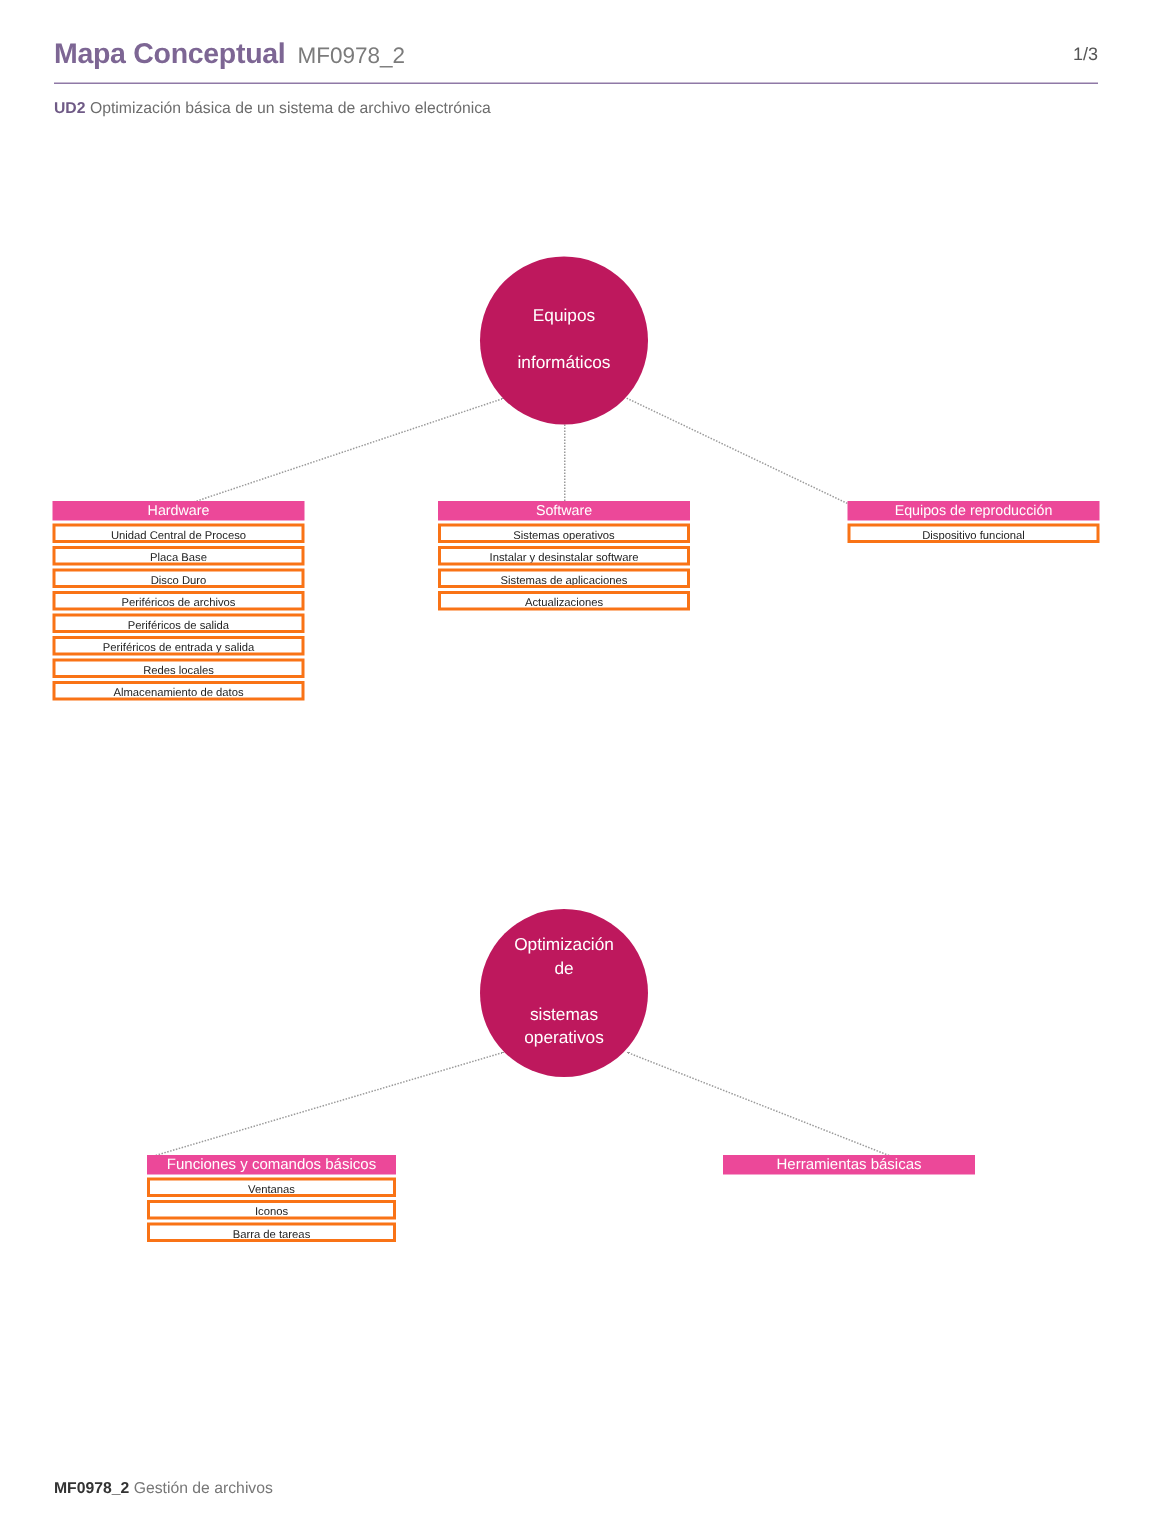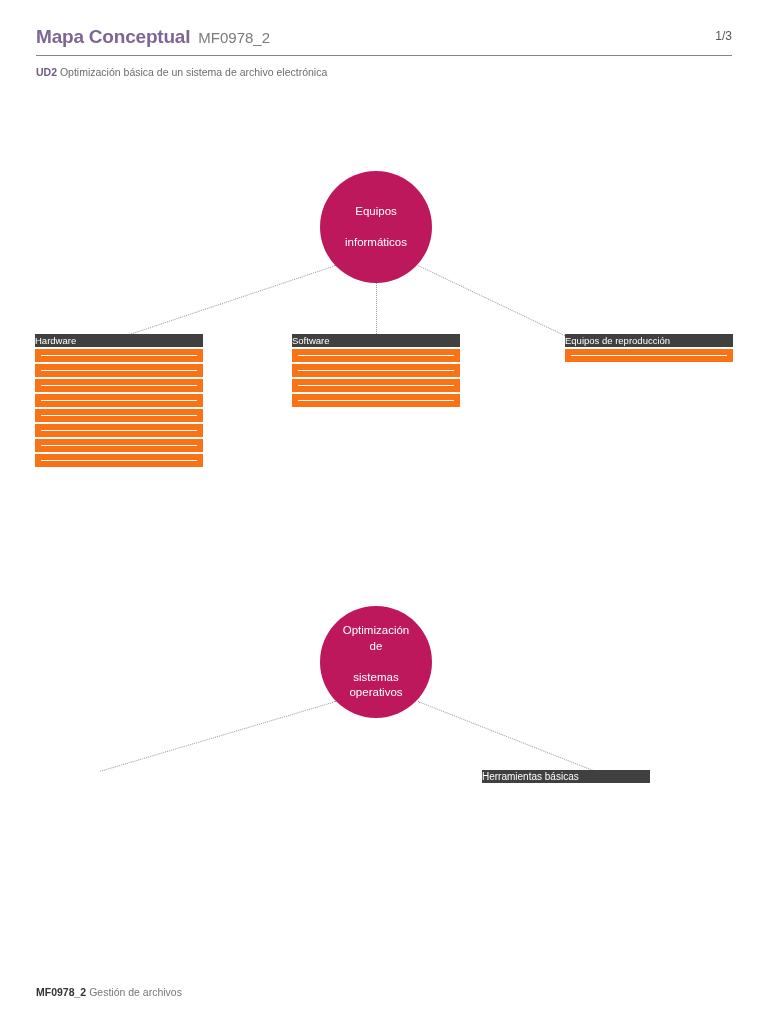--- a/index.html
+++ b/index.html
@@ -55,33 +55,33 @@
 
   
   .conn{position:absolute;transform-origin:0 0;height:0;
         border-top:1px dotted #9a9a9a;}
   .conn-v{position:absolute;width:0;
         border-left:1px dotted #9a9a9a;}
 
   
   .branch{position:absolute;}
   .branch-head{
-    background:#404040;
+    background:#ec4899;
     color:#ffffff;
     font-size:9.5px;
-    text-align:left;
+    text-align:center;
     height:13px;
     line-height:13px;
     box-sizing:border-box;
     white-space:nowrap;
     overflow:hidden;
   }
   .branch-item{
     background:#ffffff;
-    border:6px solid #f97316;
+    border:2px solid #f97316;
     color:#222;
     font-size:7.5px;
     text-align:center;
     height:13px;
     line-height:12px;
     box-sizing:border-box;
     margin-top:2px;
     white-space:nowrap;
     overflow:hidden;
   }
@@ -144,20 +144,26 @@
   <div class="conn" style="left:336px;top:702px;width:246px;transform:rotate(163.5deg);"></div>
   <div class="conn" style="left:418px;top:701px;width:194px;transform:rotate(21.5deg);"></div>
 
   <div class="circle" style="left:320px;top:606px;width:112px;height:112px;">
     <span>
       <span>Optimización de</span><br>
       <span>sistemas operativos</span>
     </span>
   </div>
 
+  <div class="branch" style="left:98px;top:770px;width:166px;">
+    <div class="branch-head big">Funciones  y comandos básicos</div>
+    <div class="branch-item">Ventanas</div>
+    <div class="branch-item">Iconos</div>
+    <div class="branch-item">Barra de tareas</div>
+  </div>
 
   <div class="branch" style="left:482px;top:770px;width:168px;">
     <div class="branch-head big">Herramientas básicas</div>
   </div>
 
   <div class="footer">
     <b>MF0978_2</b>
     <span>Gestión de archivos</span>
   </div>
 

